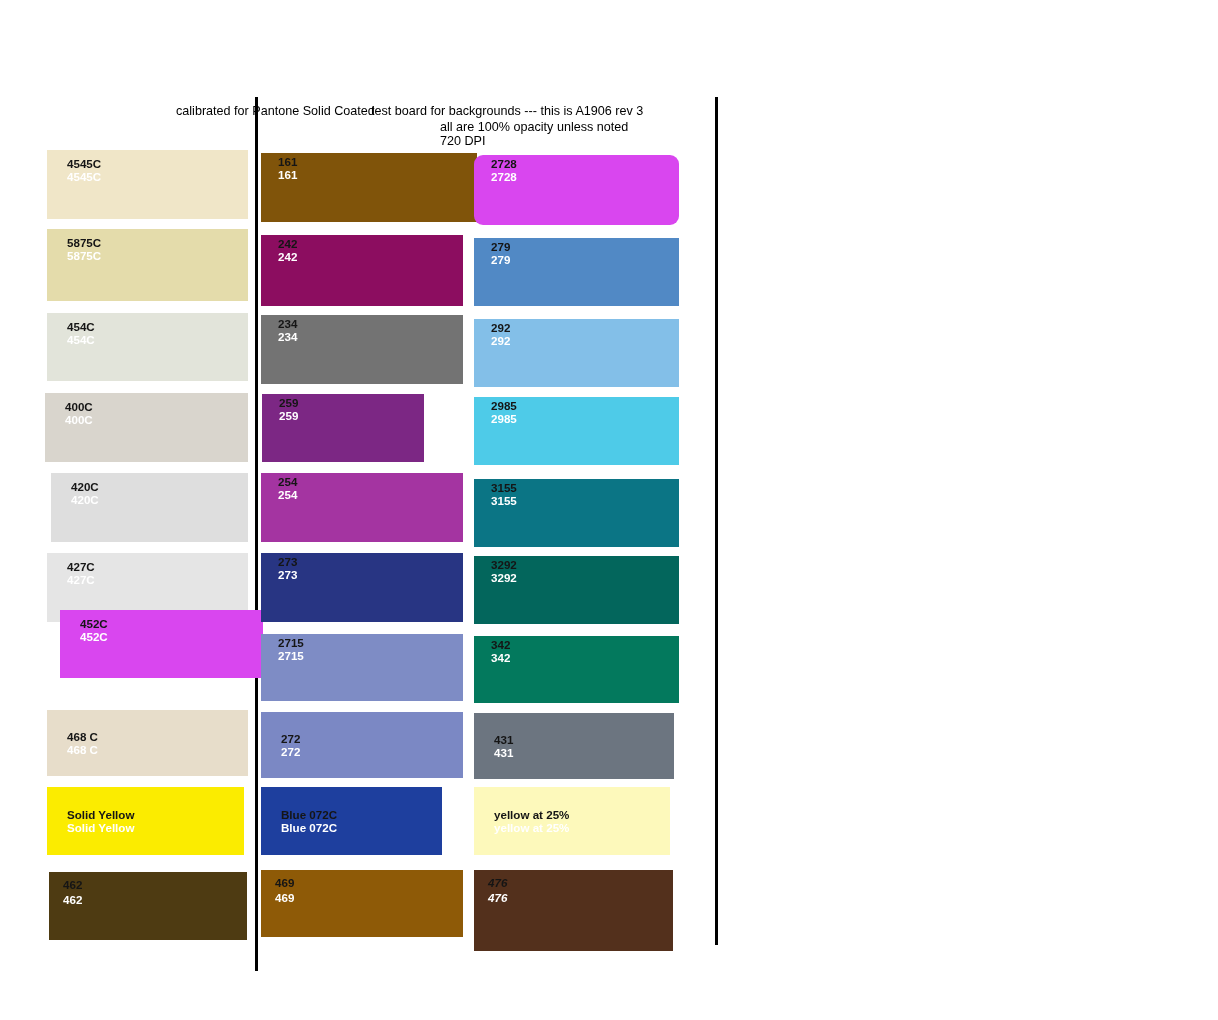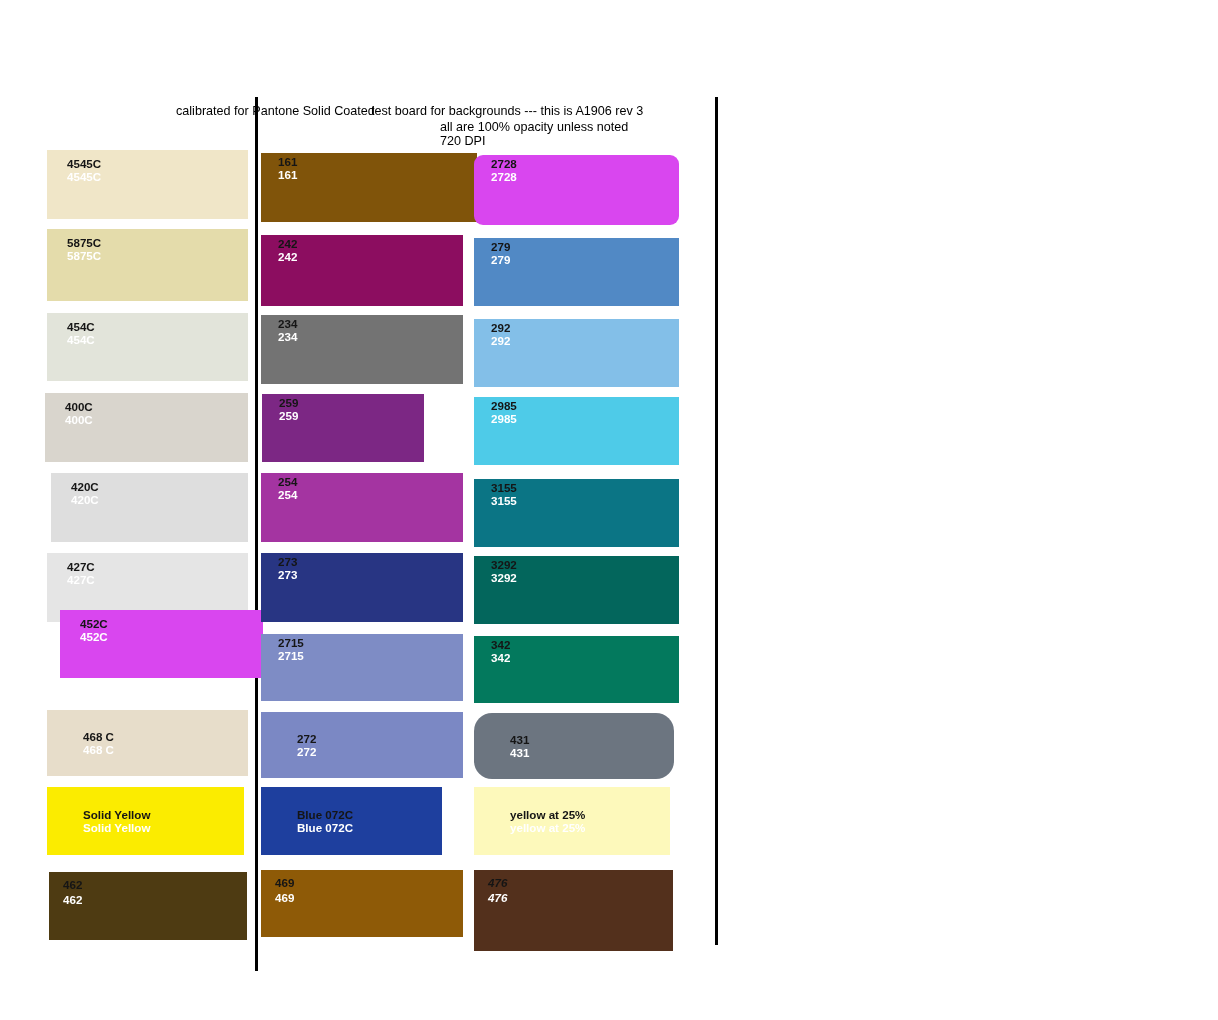--- a/index.html
+++ b/index.html
@@ -64,21 +64,21 @@
     font-weight: bold;
     white-space: nowrap;
     font-family: "Liberation Sans", sans-serif;
   }
   .swatch .lbl-dark  { color: #151515; }
   .swatch .lbl-light { color: #ffffff; }
 
   
   .lp-a .labels { top: 7px;  padding-left: 20px; }   
   .lp-b .labels { top: 2px;  padding-left: 17px; }   
-  .lp-c .labels { top: 50%;  transform: translateY(-50%); padding-left: 36px; } 
+  .lp-c .labels { top: 50%;  transform: translateY(-50%); padding-left: 20px; } 
   .lp-d .labels { top: 6px;  padding-left: 14px; }   
 
   .lp-a .lbl-light { margin-top: 0px; }
   .lp-b .lbl-light { margin-top: 0px; }
   .lp-d .lbl-light { margin-top: 2px; }
 </style>
 </head>
 <body>
 
 <div id="board">
@@ -252,21 +252,21 @@
             <span class="lbl lbl-dark">3292</span>
             <span class="lbl lbl-light">3292</span>
           </div>
         </div>
         <div class="swatch lp-b" style="left: 474px; top: 636px; width: 205px; height: 67px; background: rgb(3, 121, 93);">
           <div class="labels">
             <span class="lbl lbl-dark">342</span>
             <span class="lbl lbl-light">342</span>
           </div>
         </div>
-        <div class="swatch lp-c" style="left: 474px; top: 713px; width: 200px; height: 66px; background: rgb(108, 117, 128); border-radius: 18px;">
+        <div class="swatch lp-c" style="left: 474px; top: 713px; width: 200px; height: 66px; background: rgb(108, 117, 128);">
           <div class="labels">
             <span class="lbl lbl-dark">431</span>
             <span class="lbl lbl-light">431</span>
           </div>
         </div>
         <div class="swatch lp-c" style="left: 474px; top: 787px; width: 196px; height: 68px; background: rgb(253, 249, 187);">
           <div class="labels">
             <span class="lbl lbl-dark">yellow at 25%</span>
             <span class="lbl lbl-light">yellow at 25%</span>
           </div>

